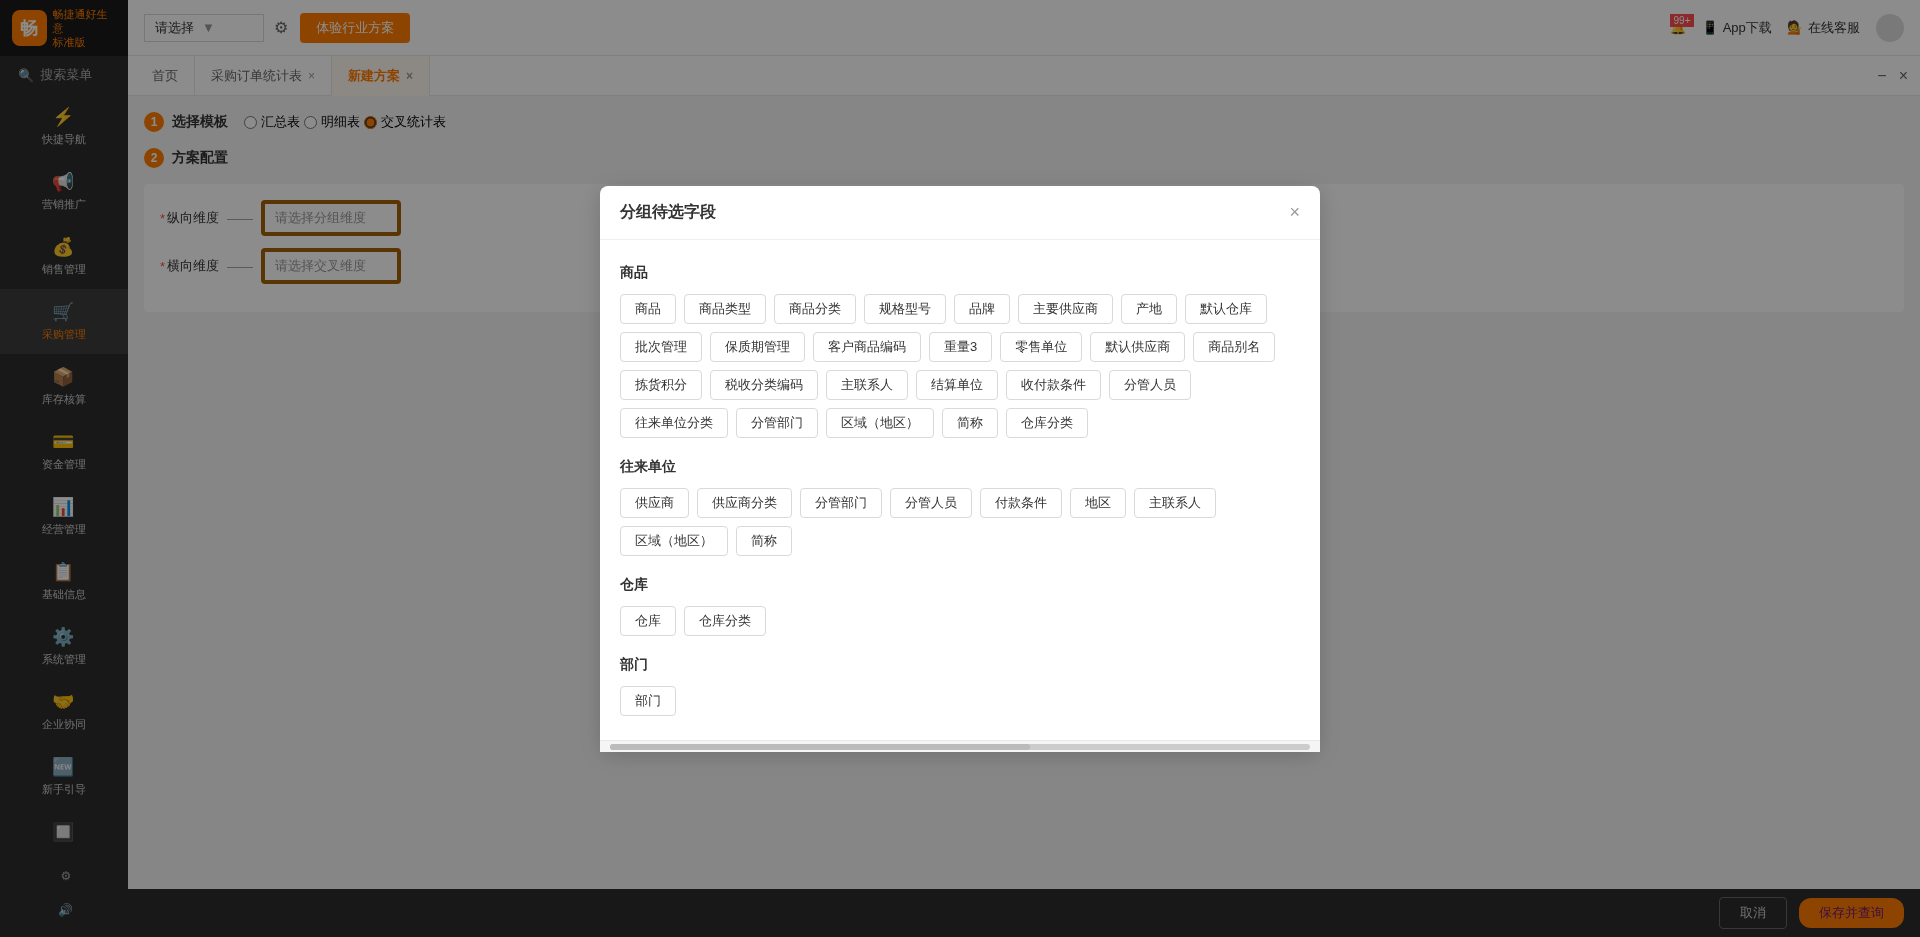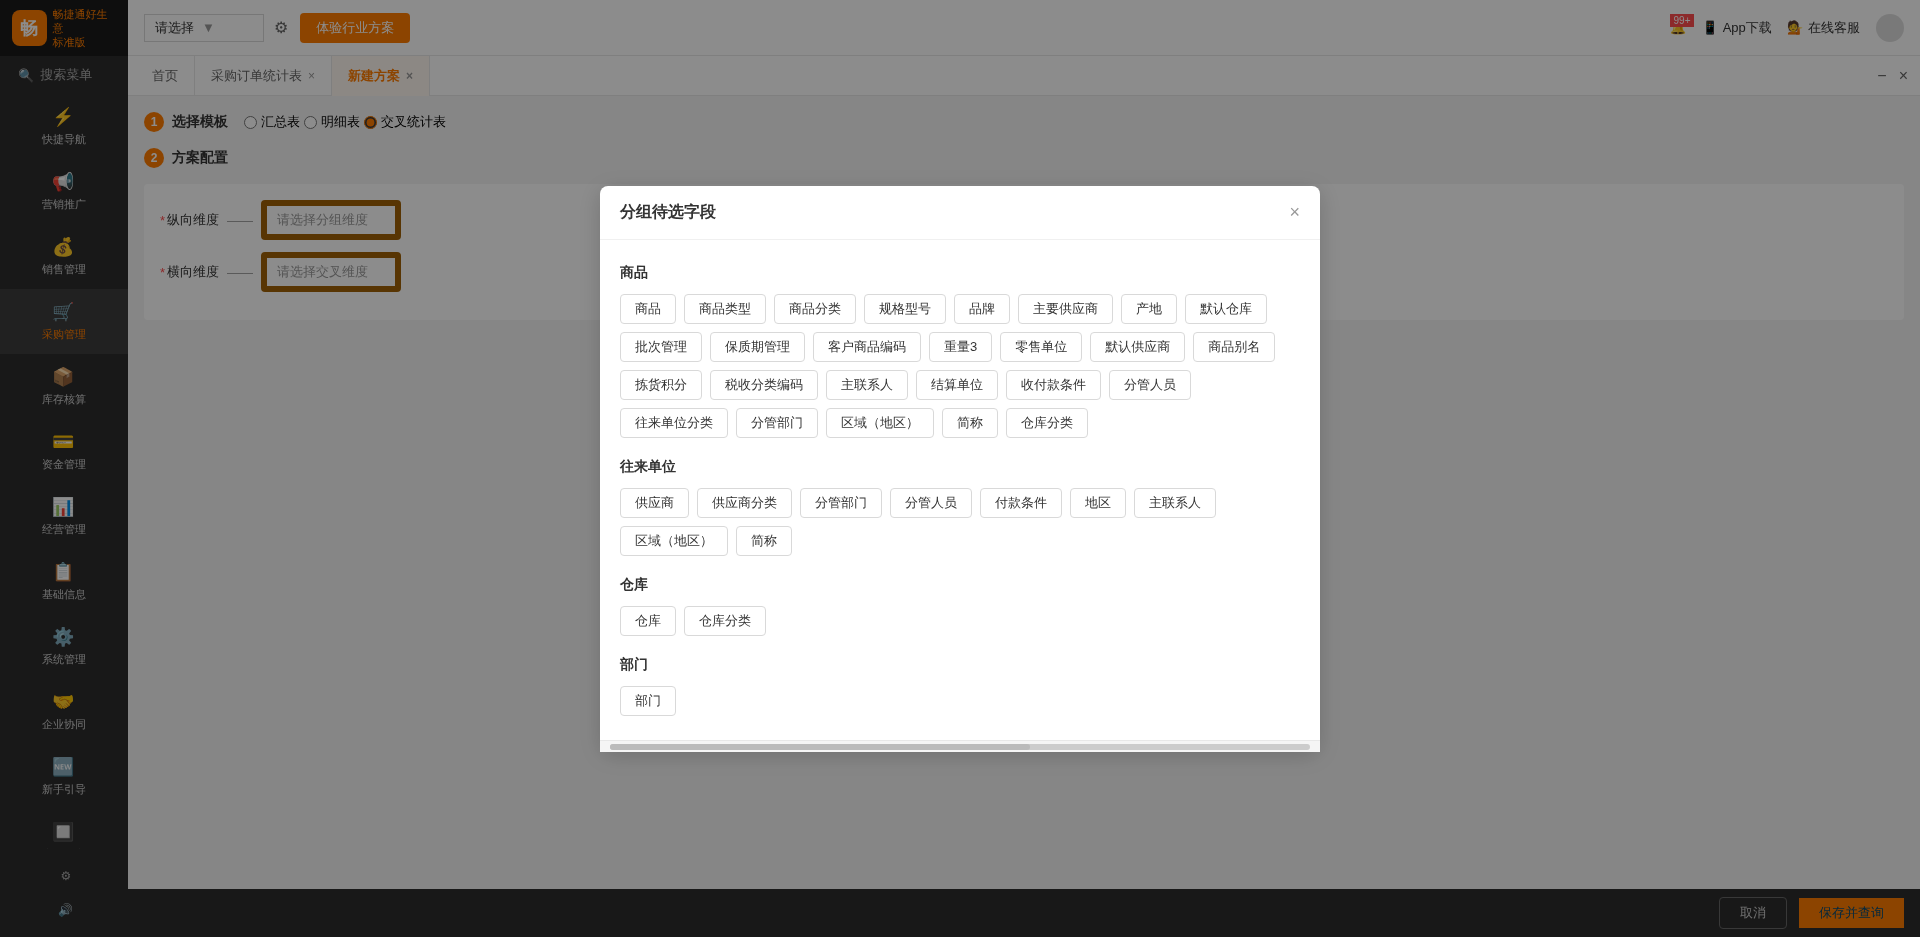--- a/index.html
+++ b/index.html
@@ -83,21 +83,21 @@
 
     .scheme-section { background: #fff; border-radius: 4px; padding: 16px; margin-bottom: 16px; }
 
     .form-row { display: flex; align-items: center; margin-bottom: 12px; }
     .form-label { width: 100px; font-size: 13px; color: #333; }
 
     .dimension-row { display: flex; align-items: center; margin-bottom: 12px; }
     .dim-required { color: #ff4d4f; margin-right: 2px; }
     .dim-label { color: #333; font-size: 13px; }
     .dim-arrow { margin: 0 8px; color: #999; }
-    .dim-select { border: 6px solid #a16207; border-radius: 4px; padding: 5px 10px; font-size: 13px; color: #999; min-width: 140px; cursor: pointer; }
+    .dim-select { border: 4px solid #a16207; border-radius: 4px; padding: 5px 10px; font-size: 13px; color: #999; min-width: 140px; cursor: pointer; }
 
     
     .overlay {
       position: fixed; left: 0; top: 0; right: 0; bottom: 0; background: rgba(0,0,0,0.45); z-index: 200;
     }
 
     
     .modal {
       position: fixed; left: 50%; top: 50%; transform: translate(-50%, -50%); width: 720px; max-height: 620px; background: #fff; border-radius: 8px; z-index: 201; display: flex; flex-direction: column; box-shadow: 0 4px 24px rgba(0,0,0,0.18);
     }
@@ -127,21 +127,21 @@
     
     .modal-body::-webkit-scrollbar { width: 6px; }
     .modal-body::-webkit-scrollbar-track { background: #f5f5f5; }
     .modal-body::-webkit-scrollbar-thumb { background: #ccc; border-radius: 3px; }
 
     
     .bottom-bar {
       position: fixed; left: 0; right: 0; bottom: 0; height: 48px; background: #2d2d2d; display: flex; align-items: center; justify-content: flex-end; padding: 0 16px; gap: 12px; z-index: 50;
     }
     .bottom-bar .btn-bottom-cancel { border: 1px solid #666; background: transparent; color: #ccc; border-radius: 4px; padding: 6px 20px; cursor: pointer; font-size: 13px; }
-    .bottom-bar .btn-bottom-save { background: #ff7d00; color: #0c4a6e; border: none; border-radius: 0; padding: 6px 20px; cursor: pointer; font-size: 13px; }
+    .bottom-bar .btn-bottom-save { background: #ff7d00; color: #701a75; border: none; border-radius: 12px; padding: 6px 20px; cursor: pointer; font-size: 13px; }
 
     
     .modal-hscroll {
       height: 12px; background: #f5f5f5; border-top: 1px solid #e8e8e8;
     }
     .modal-hscroll-inner {
       height: 6px; margin: 3px 10px; background: #ccc; border-radius: 3px; position: relative;
     }
     .modal-hscroll-thumb {
       position: absolute; left: 0; top: 0; width: 60%; height: 100%; background: #bbb; border-radius: 3px;

